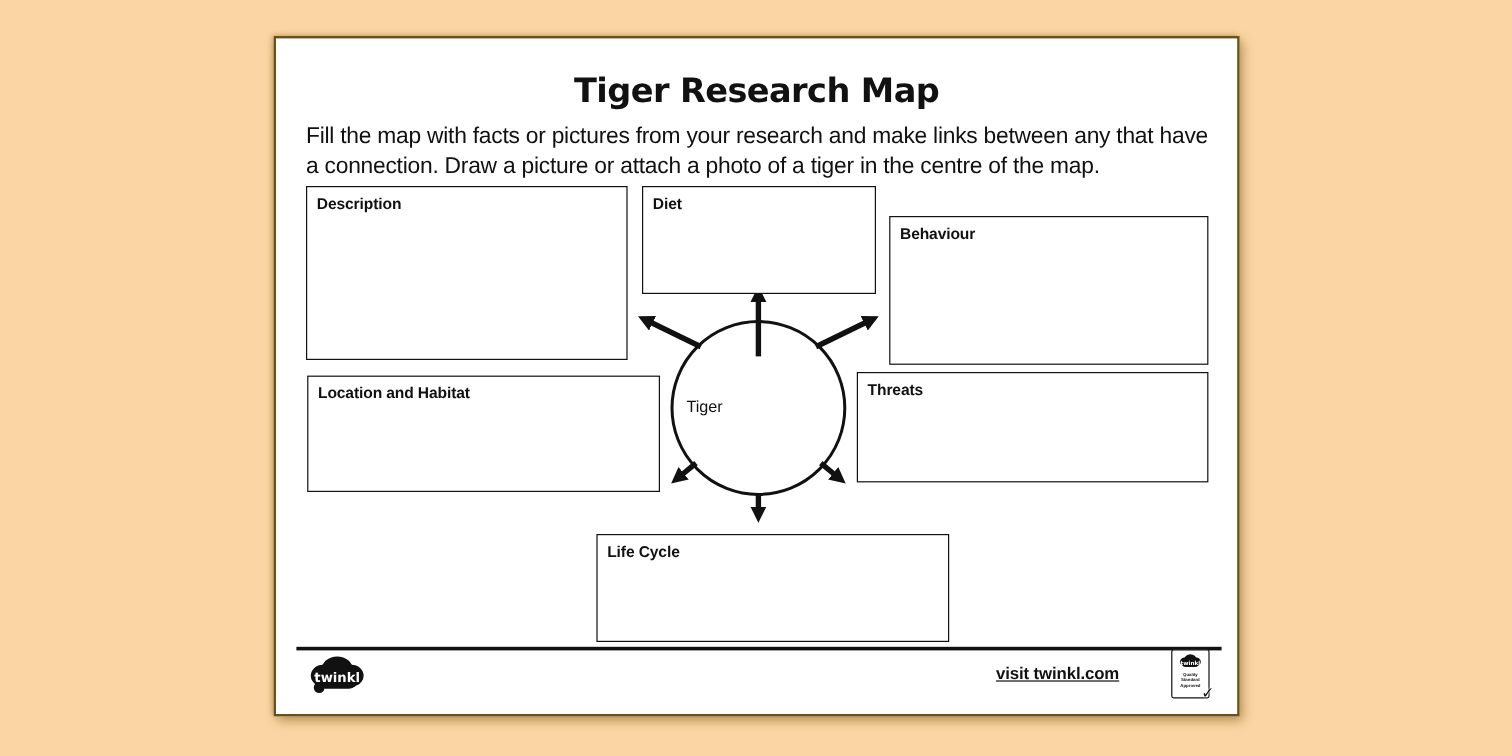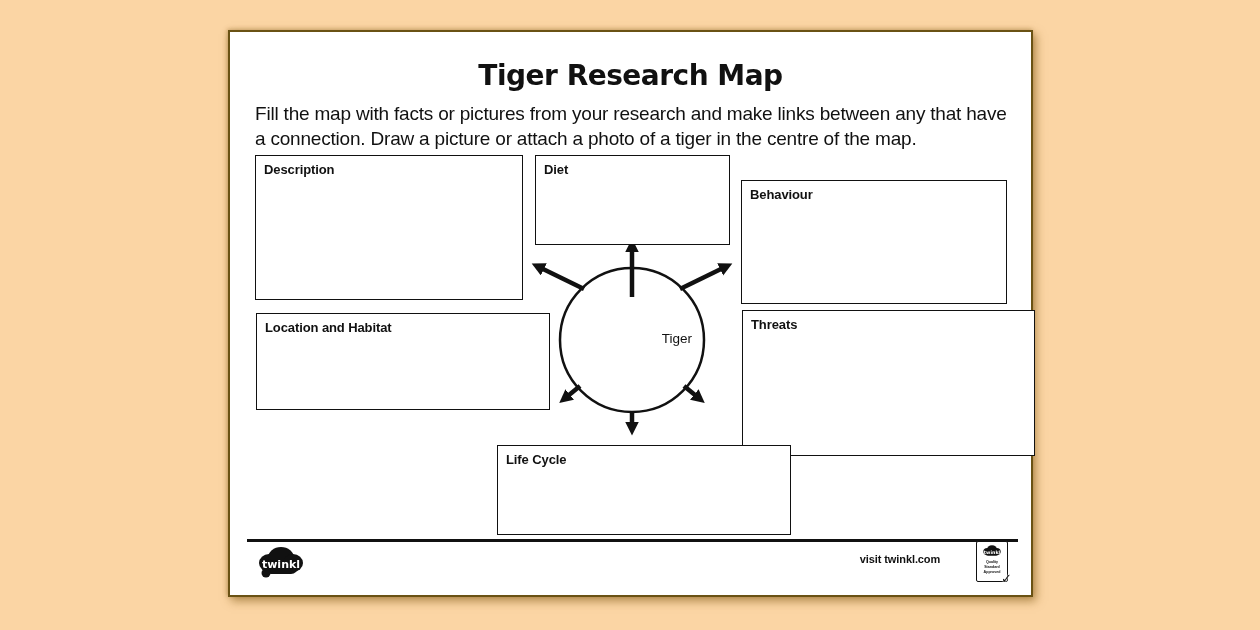--- a/index.html
+++ b/index.html
@@ -36,38 +36,38 @@
   .nodebox{
     position:absolute;background:#fff;border:1.5px solid var(--ink);
   }
   .boxlabel{
     display:block;padding:6px 0 0 8px;font-size:13px;letter-spacing:-.1px;font-weight:bold;
   }
   .box-description{left:25px;top:123px;width:268px;height:145px;}
   .box-diet{left:305px;top:123px;width:195px;height:90px;}
   .box-behaviour{left:511px;top:124px;width:266px;height:124px;margin-top:24px;}
   .box-location{left:26px;top:281px;width:294px;height:97px;}
-  .box-threats{left:512px;top:278px;width:293px;height:146px;}
+  .box-threats{left:484px;top:278px;width:293px;height:92px;}
   .box-lifecycle{left:267px;top:413px;width:294px;height:90px;}
   .center-label{
     position:absolute;left:342px;top:299px;width:120px;
-    text-align:right;font-size:13.5px;
+    text-align:left;font-size:13.5px;
   }
   .footer-rule{
     position:absolute;left:17px;top:507px;width:771px;height:3px;
     background:var(--ink);
   }
   .logo-svg{position:absolute;left:25px;top:512px;width:52px;height:38px;}
   .logo-text{
     font-family:"DejaVu Sans","Liberation Sans",sans-serif;
     font-weight:bold;font-size:11px;fill:#ffffff;
   }
   .visit{
     position:absolute;left:600px;top:521px;width:140px;
-    text-align:center;font-size:11px;font-weight:bold;letter-spacing:-.1px;
+    text-align:left;font-size:14px;font-weight:bold;letter-spacing:-.1px;text-decoration:underline;
   }
   .badge{
     position:absolute;left:746px;top:509px;width:32px;height:41px;
     background:#fff;border:1.5px solid var(--ink);border-radius:2px;
     text-align:center;
   }
   .badge-cloud{display:block;margin:2px auto 0 auto;width:26px;height:15px;}
   .badge-cloud .logo-text{font-size:6.5px;}
   .badge-line{font-size:4px;line-height:1.3;font-weight:bold;transform:scale(.9);}
   .badge-check{

